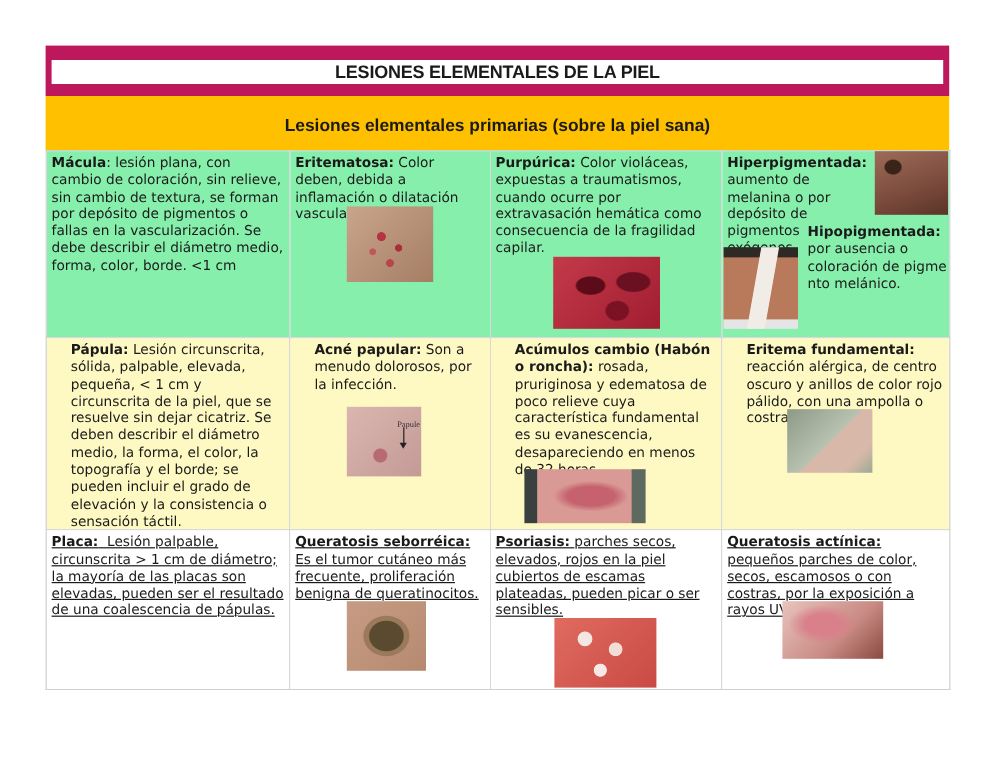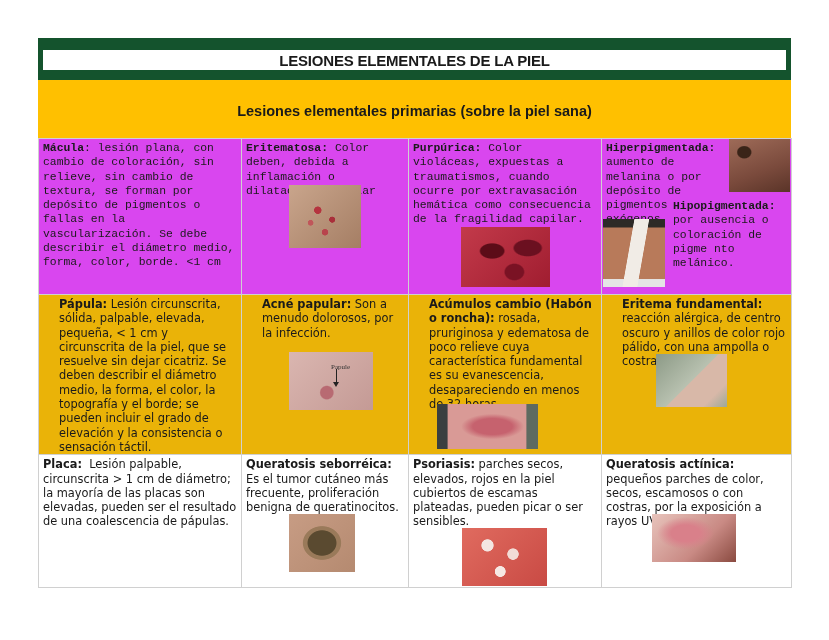--- a/index.html
+++ b/index.html
@@ -1,30 +1,30 @@
 <!DOCTYPE html>
 <html><head>
 <meta charset="utf-8">
 <style>
   html, body { margin: 0; padding: 0; background: #ffffff; }
   body { width: 829px; height: 640px; position: relative; overflow: hidden;
          font-family: "DejaVu Sans", sans-serif; color: #1a1a1a; }
   .doc { position: absolute; left: 38px; top: 38px; width: 753px; }
-  .title-band { background: #14532d; height: 42px; position: relative; }
+  .title-band { background: #be185d; height: 42px; position: relative; }
   .title-box { position: absolute; left: 5px; right: 5px; top: 12px; height: 20px; background: #fff;
                display: flex; align-items: center; justify-content: center; }
   .title-box span { font-family: "Liberation Sans", sans-serif; font-weight: bold; font-size: 15px; letter-spacing: -0.2px; }
-  .sub-band { background: #ffc000; height: 58px; display: flex; align-items: center; justify-content: center; }
+  .sub-band { background: #ffc000; height: 45px; display: flex; align-items: center; justify-content: center; }
   .sub-band span { font-family: "Liberation Sans", sans-serif; font-weight: bold; font-size: 14.5px; position: relative; top: 2px; }
   table.grid { border-collapse: collapse; width: 753px; table-layout: fixed; }
   table.grid td { border: 1px solid #d0d0d0; vertical-align: top; padding: 2px 4px 0 4px;
                   font-size: 11.4px; line-height: 14.3px; position: relative; }
-  table.grid tr.r1 td { height: 153px; background: #d946ef; font-family: Liberation Mono, monospace; }
-  table.grid tr.r2 td { height: 154px; background: #eab308; padding-left: 20px; }
-  table.grid tr.r3 td { height: 130px; background: #ffffff; }
+  table.grid tr.r1 td { height: 153px; background: #86efac; }
+  table.grid tr.r2 td { height: 154px; background: #fef9c3; padding-left: 20px; }
+  table.grid tr.r3 td { height: 130px; background: #ffffff; text-decoration: underline; }
   .term { font-weight: bold; }
   .img { position: absolute; }
   
   .ph-erit { background: radial-gradient(circle at 40% 40%, #b5343f 0 6%, transparent 7%),
              radial-gradient(circle at 60% 55%, #a92f3a 0 5%, transparent 6%),
              radial-gradient(circle at 50% 75%, #b8444c 0 5%, transparent 6%),
              radial-gradient(circle at 30% 60%, #c0565a 0 4%, transparent 5%),
              linear-gradient(135deg, #c9a58c, #a57e64); }
   .ph-purp { background: radial-gradient(ellipse at 35% 40%, #5c0c18 0 14%, transparent 16%),
              radial-gradient(ellipse at 75% 35%, #6b1020 0 14%, transparent 16%),
@@ -97,21 +97,21 @@
         </div>
       </td>
     </tr>
 
     <tr class="r2">
       <td>
         <span class="term">Pápula:</span><span> </span><span>Lesión circunscrita, sólida, palpable, elevada, pequeña, &lt; 1 cm y circunscrita de la piel, que se resuelve sin dejar cicatriz. Se deben describir el diámetro medio, la forma, el color, la topografía y el borde; se pueden incluir el grado de elevación y la consistencia o sensación táctil.</span>
       </td>
       <td>
         <span class="term">Acné papular:</span><span> </span><span>Son a menudo dolorosos, por la infección.</span>
-        <div class="img ph-acne" style="left:47px; top:57px; width:84px; height:58px;">
+        <div class="img ph-acne" style="left:47px; top:57px; width:62px; height:58px;">
           <span class="papule-label">Papule</span>
           <span class="papule-arrow"></span>
         </div>
       </td>
       <td>
         <span class="term">Acúmulos cambio (Habón o roncha):</span><span> </span><span>rosada, pruriginosa y edematosa de poco relieve cuya característica fundamental es su evanescencia, desapareciendo en menos de 32 horas.</span>
         <div class="img ph-habon" style="left:28px; top:109px; width:101px; height:45px;"></div>
       </td>
       <td>
         <span class="term">Eritema fundamental:</span><span> </span><span>reacción alérgica, de centro oscuro y anillos de color rojo pálido, con una ampolla o costra central.</span>

